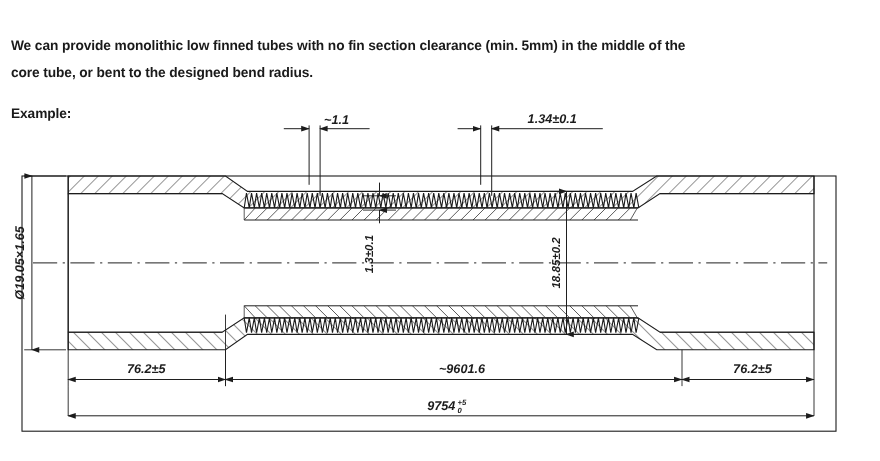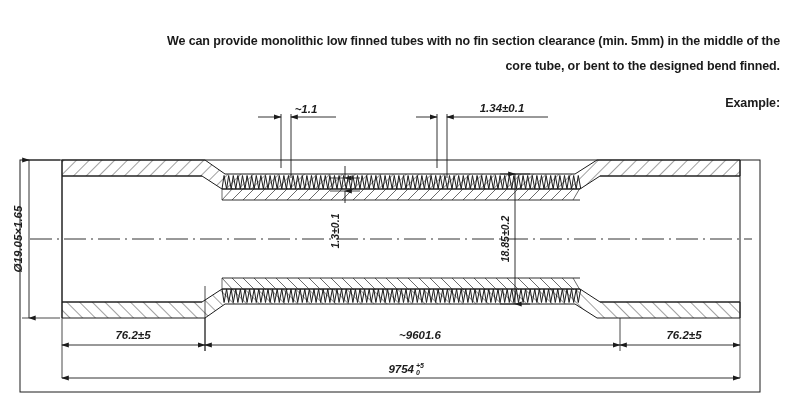--- a/index.html
+++ b/index.html
@@ -27,21 +27,20 @@
     top: 32px;
     width: 770px;
   }
   .intro p {
     margin: 0 0 6px 0;
     font-size: 12.5px;
     font-weight: bold;
     line-height: 1.55;
     letter-spacing: -0.1px;
     color: #1a1a1a;
-    text-align: right;
   }
   .intro p.example {
     margin-top: 17px;
   }
   #drawing {
     position: absolute;
     left: 0;
     top: 96px;
     width: 800px;
     height: 323px;
@@ -64,21 +63,21 @@
     fill: #1c1c1c;
   }
 </style>
 </head>
 <body>
 
 <div id="page">
 
   <div class="intro">
     <p>We can provide monolithic low finned tubes with no fin section clearance (min. 5mm) in the middle of the</p>
-    <p>core tube, or bent to the designed bend finned.</p>
+    <p>core tube, or bent to the designed bend radius.</p>
     <p class="example">Example:</p>
   </div>
 
   <div id="drawing">
     <svg width="800" height="323" viewBox="0 0 800 323" xmlns="http://www.w3.org/2000/svg">
       <defs>
         <pattern id="hatchR" width="9" height="9" patternTransform="rotate(45)" patternUnits="userSpaceOnUse">
           <line x1="0" y1="0" x2="0" y2="9" stroke="#2b2b2b" stroke-width="0.9"></line>
         </pattern>
         <pattern id="hatchL" width="9" height="9" patternTransform="rotate(-45)" patternUnits="userSpaceOnUse">

